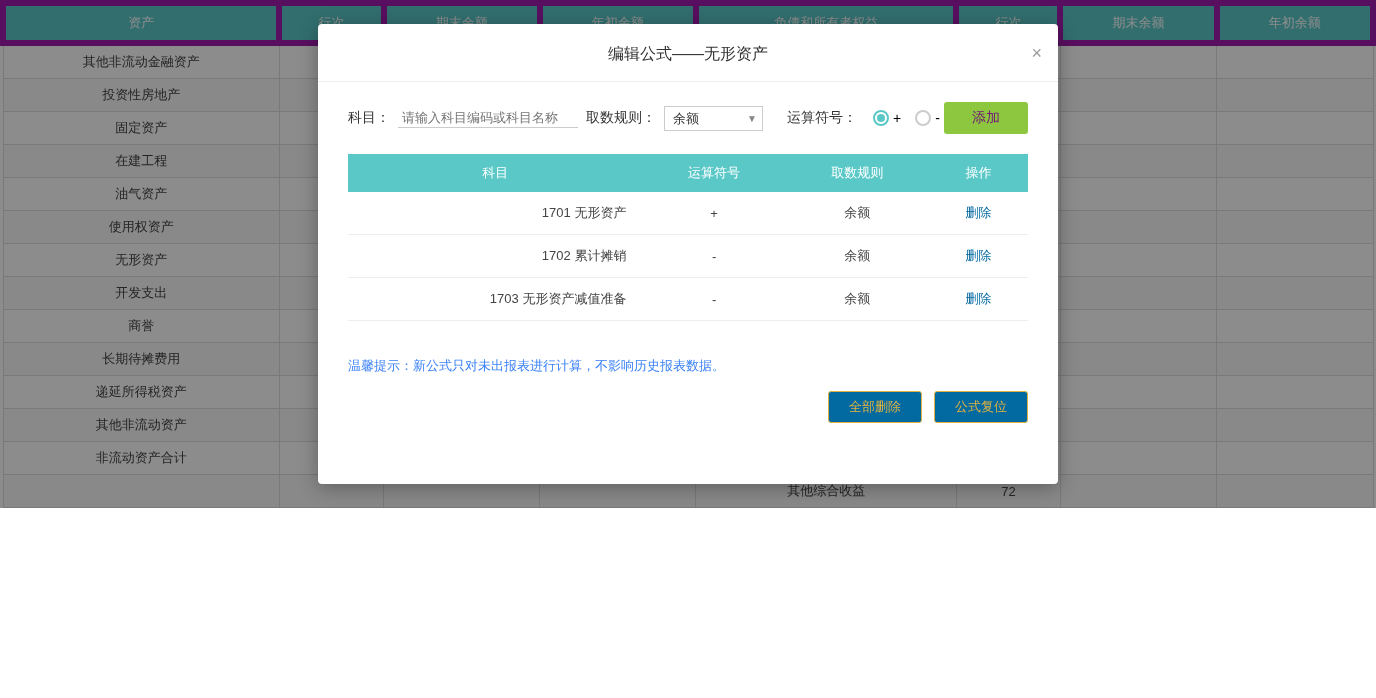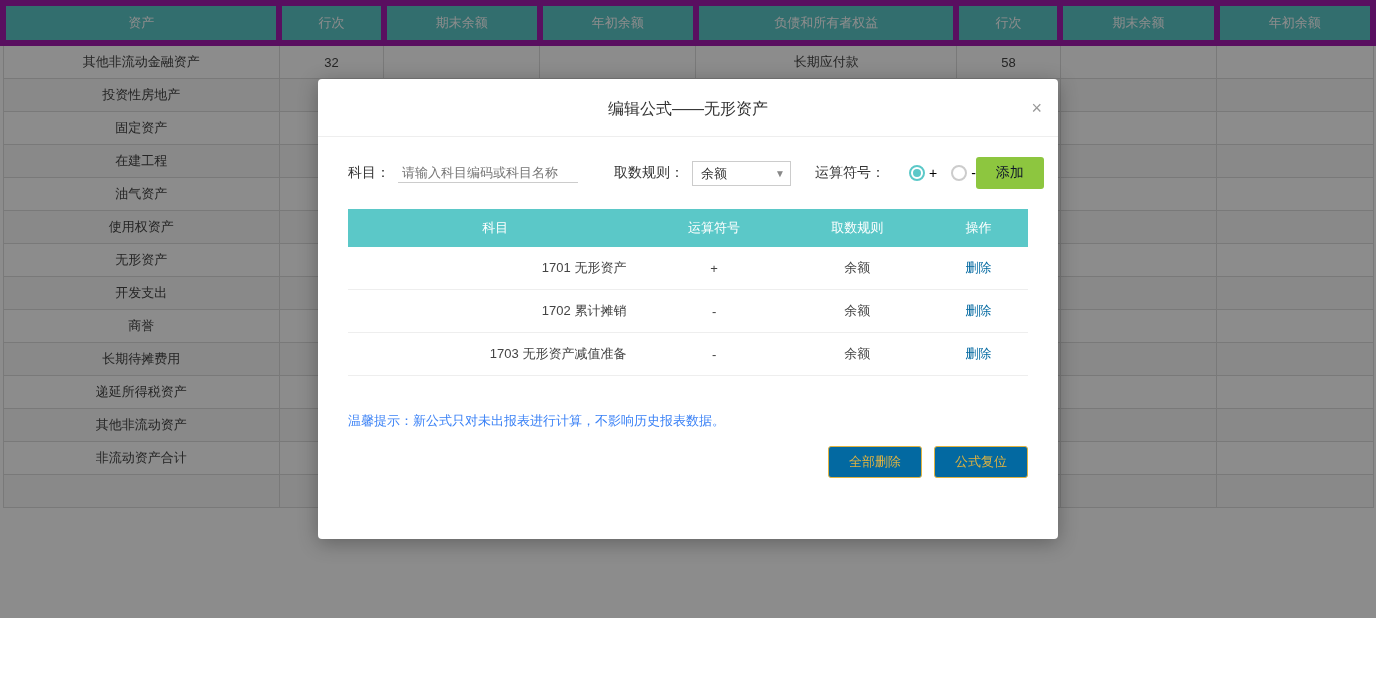--- a/index.html
+++ b/index.html
@@ -44,21 +44,21 @@
 
     .bg-table tr:nth-child(even) td {
       background: #f9f9f9;
     }
 
     
     .overlay {
       position: absolute;
       top: 0; left: 0;
       width: 1376px;
-      height: 618px;
+      height: 508px;
       background: rgba(0,0,0,0.45);
       display: flex;
       align-items: center;
       justify-content: center;
     }
 
     
     .modal {
       background: #fff;
       border-radius: 4px;
@@ -117,21 +117,21 @@
       width: 180px;
       font-size: 13px;
       color: #999;
       padding: 2px 4px;
       background: transparent;
     }
 
     .form-section {
       display: flex;
       align-items: center;
-      margin-left: 36px;
+      margin-left: 8px;
     }
 
     .form-select-wrap {
       position: relative;
       display: inline-flex;
       align-items: center;
     }
 
     .form-select {
       border: 1px solid #ccc;
@@ -150,21 +150,21 @@
       right: 6px;
       pointer-events: none;
       color: #888;
       font-size: 10px;
     }
 
     .operator-section {
       display: flex;
       align-items: center;
       margin-left: 24px;
-      gap: 16px;
+      gap: 8px;
     }
 
     .radio-group {
       display: flex;
       align-items: center;
       gap: 14px;
     }
 
     .radio-item {
       display: flex;
@@ -196,23 +196,23 @@
       background: #5bc8c8;
     }
 
     .radio-circle.unchecked {
       border: 2px solid #ccc;
     }
 
     .add-btn {
       margin-left: auto;
       background: #8dc63f;
-      color: #0f172a;
+      color: #701a75;
       border: none;
-      padding: 7px 20px;
+      padding: 7px 28px;
       font-size: 14px;
       border-radius: 3px;
       cursor: pointer;
       white-space: nowrap;
     }
 
     
     .data-table {
       width: 100%;
       border-collapse: collapse;

